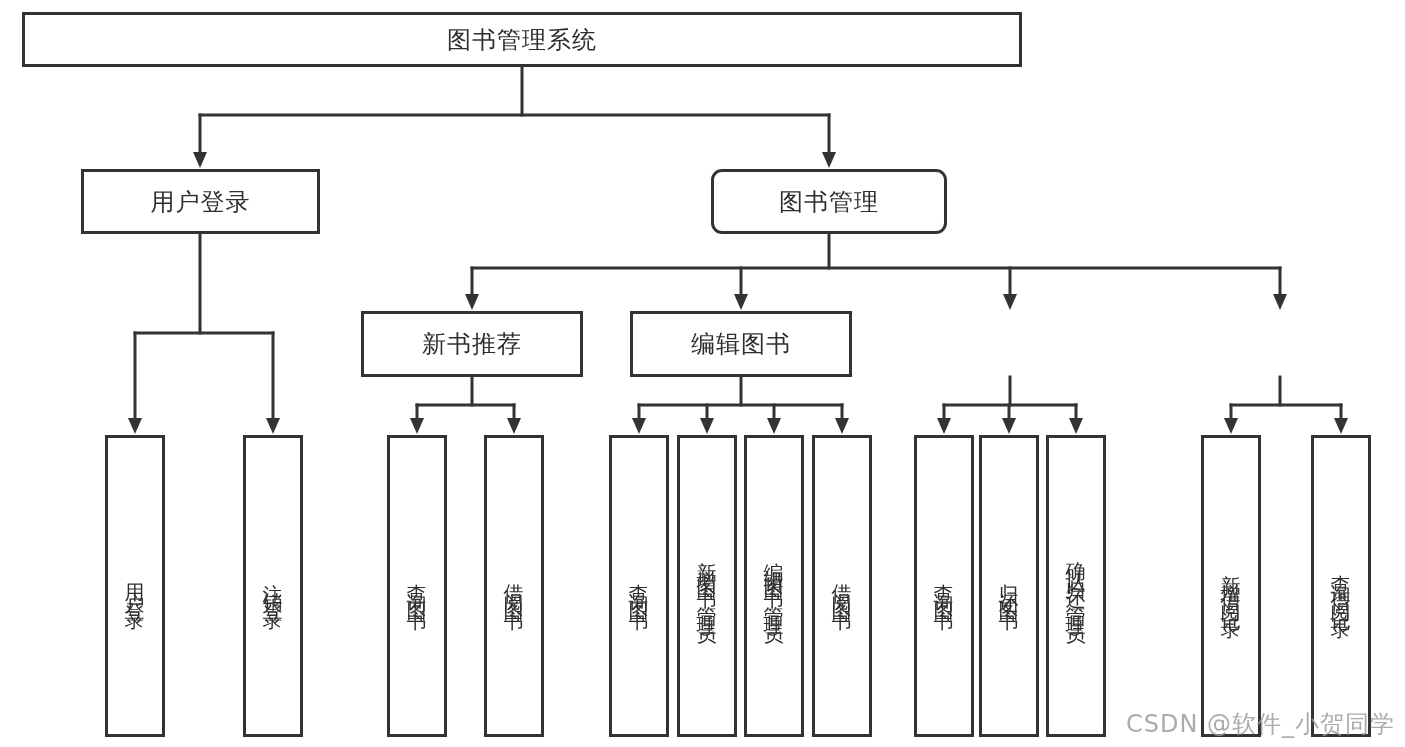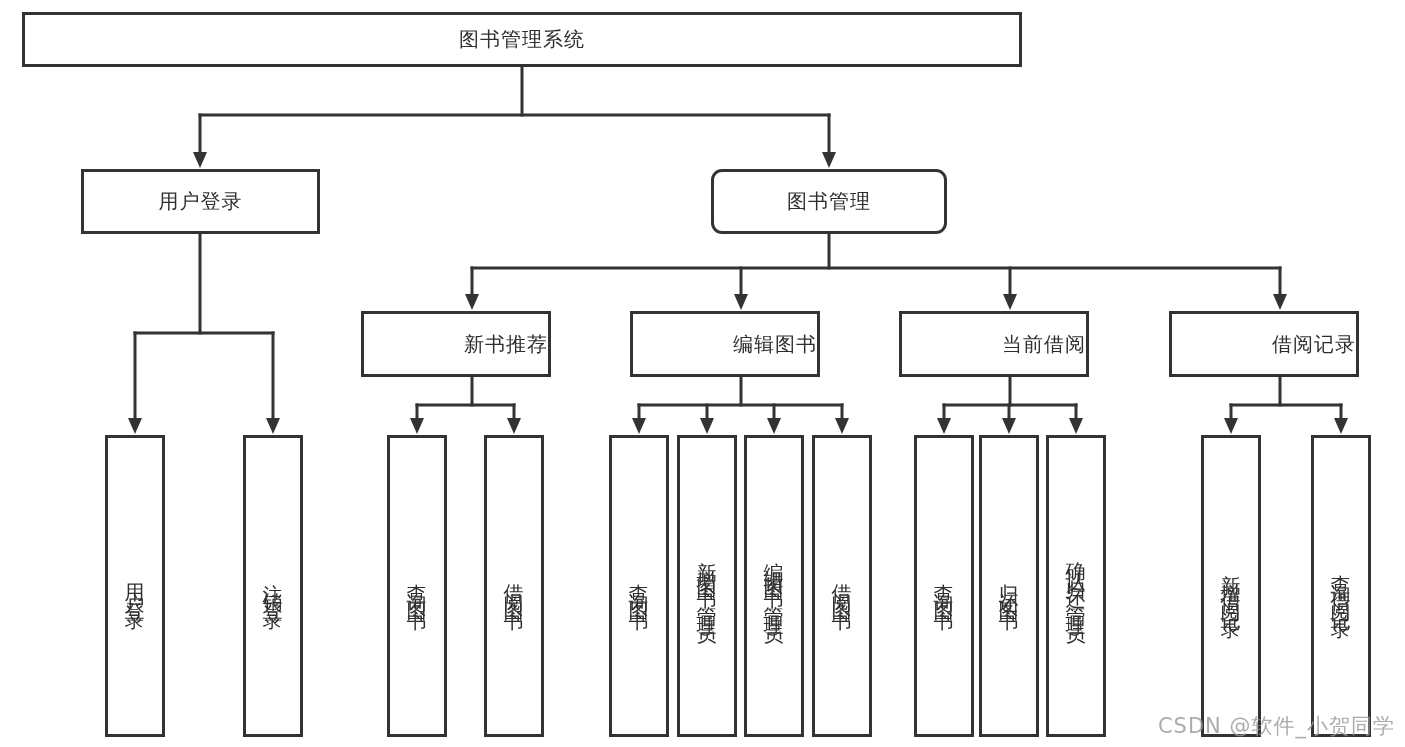--- a/index.html
+++ b/index.html
@@ -15,28 +15,28 @@
     position: absolute;
     box-sizing: border-box;
     border: 3px solid #333333;
     background: #ffffff;
     display: flex;
     align-items: center;
     justify-content: center;
     color: #2e2e2e;
   }
   .hlabel {
-    font-size: 20px;
+    font-size: 24px;
     letter-spacing: 1px;
     color: #2e2e2e;
     white-space: nowrap;
   }
   .root  { left: 22px;  top: 12px;  width: 1000px; height: 55px; }
   .lvl2  { top: 169px; height: 65px; }
-  .lvl3  { top: 311px; height: 66px; width: 190px; justify-content: flex-end; }
+  .lvl3  { top: 311px; height: 66px; width: 222px; }
   .leaf  { top: 435px; height: 302px; width: 60px; }
   .vtext {
     writing-mode: vertical-rl;
     text-orientation: mixed;
     font-size: 20px;
     letter-spacing: 9px;
     line-height: 1.0;
     color: #2e2e2e;
     white-space: nowrap;
   }
@@ -45,21 +45,21 @@
     left: 0; top: 0;
     width: 1405px; height: 747px;
     pointer-events: none;
   }
   #connectors line { stroke: #333333; stroke-width: 3; stroke-linecap: square; }
   #connectors polygon { fill: #333333; }
   .watermark {
     position: absolute;
     right: 10px;
     bottom: 7px;
-    font-size: 21px;
+    font-size: 24px;
     color: rgba(152, 152, 152, 0.82);
     letter-spacing: 1px;
     z-index: 5;
     white-space: nowrap;
     margin-left: 22px;
   }
 </style>
 </head>
 <body>
 
@@ -151,26 +151,20 @@
   <div class="node lvl2" style="left:711px; width:236px;border-radius:11px;">
     <span class="hlabel">图书管理</span>
   </div>
 
   <div class="node lvl3" style="left:361px;">
     <span class="hlabel">新书推荐</span>
   </div>
   <div class="node lvl3" style="left:630px;">
     <span class="hlabel">编辑图书</span>
   </div>
-  <div class="node lvl3" style="left:899px;">
-    <span class="hlabel">当前借阅</span>
-  </div>
-  <div class="node lvl3" style="left:1169px;">
-    <span class="hlabel">借阅记录</span>
-  </div>
 
   <div class="node leaf" style="left:105px;">
     <span class="vtext">用户登录</span>
   </div>
   <div class="node leaf" style="left:243px;">
     <span class="vtext">注销登录</span>
   </div>
   <div class="node leaf" style="left:387px;">
     <span class="vtext">查询图书</span>
   </div>

